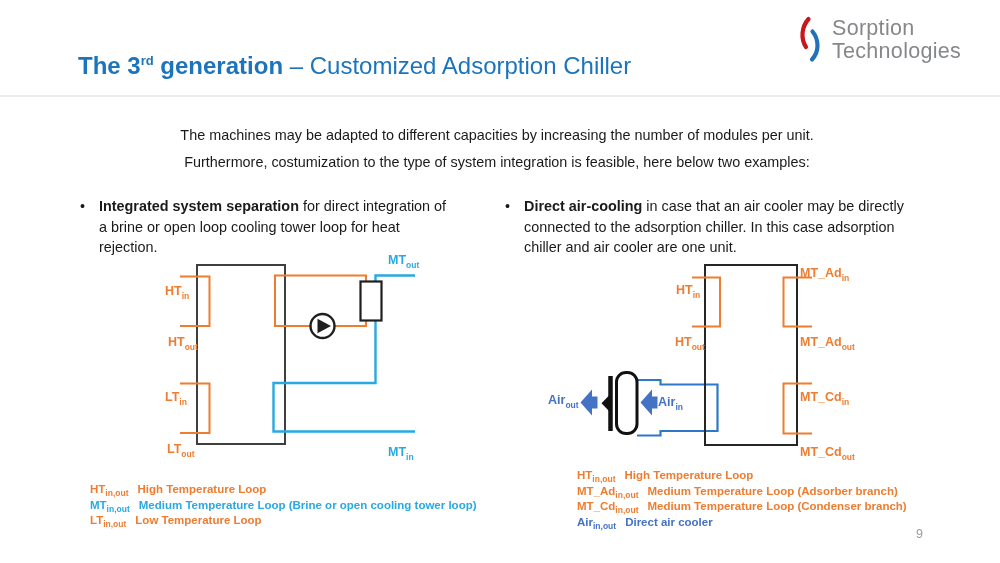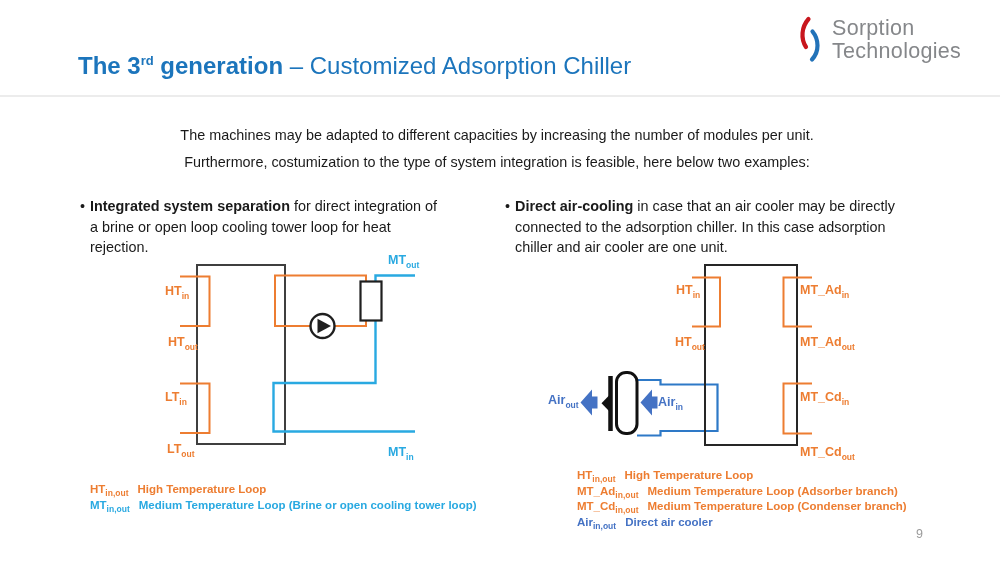--- a/index.html
+++ b/index.html
@@ -15,21 +15,21 @@
   .title{position:absolute;left:78px;top:52px;font-size:24px;color:var(--title-blue);white-space:nowrap;}
   .title .bold{font-weight:700;}
   .title sup{font-size:13px;font-weight:700;vertical-align:9px;}
   .divider{position:absolute;left:0;right:0;top:95px;height:2px;background:#ECECEC;}
 
   .logo{position:absolute;left:793px;top:6px;display:flex;align-items:center;}
   .logo-text{margin-left:5px;font-size:21.5px;line-height:23px;color:var(--logo-gray);letter-spacing:.3px;margin-top:5px;}
 
   .intro{position:absolute;left:0;top:122px;width:994px;text-align:center;font-size:14.4px;line-height:26.5px;color:var(--ink);}
 
-  .bullet{position:absolute;display:flex;font-size:14.4px;line-height:20.6px;}
+  .bullet{position:absolute;display:flex;gap:9px;font-size:14.4px;line-height:20.6px;}
   .bullet .dot{width:10px;flex:0 0 10px;}
   .bullet .dot::before{content:"\2022";}
   .bullet b{font-weight:700;}
 
   .dlabel{position:absolute;font-weight:700;font-size:12.5px;white-space:nowrap;}
   .dlabel sub,.term sub{font-size:8.5px;font-weight:700;}
   .c-orange{color:var(--orange);}
   .c-cyan{color:var(--cyan);}
   .c-arrow{color:var(--arrow-blue);}
 
@@ -111,33 +111,36 @@
 
   <div class="dlabel c-orange" style="left:165px;top:284px"><span>HT</span><sub>in</sub></div>
   <div class="dlabel c-orange" style="left:168px;top:335px"><span>HT</span><sub>out</sub></div>
   <div class="dlabel c-orange" style="left:165px;top:390px"><span>LT</span><sub>in</sub></div>
   <div class="dlabel c-orange" style="left:167px;top:442px"><span>LT</span><sub>out</sub></div>
   <div class="dlabel c-cyan" style="left:388px;top:253px"><span>MT</span><sub>out</sub></div>
   <div class="dlabel c-cyan" style="left:388px;top:445px"><span>MT</span><sub>in</sub></div>
 
   <div class="dlabel c-orange" style="left:676px;top:283px"><span>HT</span><sub>in</sub></div>
   <div class="dlabel c-orange" style="left:675px;top:335px"><span>HT</span><sub>out</sub></div>
-  <div class="dlabel c-orange" style="left:800px;top:283px"><span>MT_Ad</span><sub>in</sub></div>
+  <div class="dlabel c-orange" style="left:800px;top:266px"><span>MT_Ad</span><sub>in</sub></div>
   <div class="dlabel c-orange" style="left:800px;top:335px"><span>MT_Ad</span><sub>out</sub></div>
   <div class="dlabel c-orange" style="left:800px;top:390px"><span>MT_Cd</span><sub>in</sub></div>
   <div class="dlabel c-orange" style="left:800px;top:445px"><span>MT_Cd</span><sub>out</sub></div>
   <div class="dlabel c-arrow" style="left:548px;top:393px"><span>Air</span><sub>out</sub></div>
   <div class="dlabel c-arrow" style="left:658px;top:395px"><span>Air</span><sub>in</sub></div>
 
   <div class="legend" style="left:90px;top:482px">
     <div class="legend-row c-orange">
       <span class="term"><span>HT</span><sub>in,out</sub></span><span class="desc">High Temperature Loop</span>
     </div>
     <div class="legend-row c-cyan">
       <span class="term"><span>MT</span><sub>in,out</sub></span><span class="desc">Medium Temperature Loop (Brine or open cooling tower loop)</span>
+    </div>
+    <div class="legend-row c-orange">
+      <span class="term"><span>LT</span><sub>in,out</sub></span><span class="desc">Low Temperature Loop</span>
     </div>
   </div>
 
   <div class="legend" style="left:577px;top:468px">
     <div class="legend-row c-orange">
       <span class="term"><span>HT</span><sub>in,out</sub></span><span class="desc">High Temperature Loop</span>
     </div>
     <div class="legend-row c-orange">
       <span class="term"><span>MT_Ad</span><sub>in,out</sub></span><span class="desc">Medium Temperature Loop (Adsorber branch)</span>
     </div>

